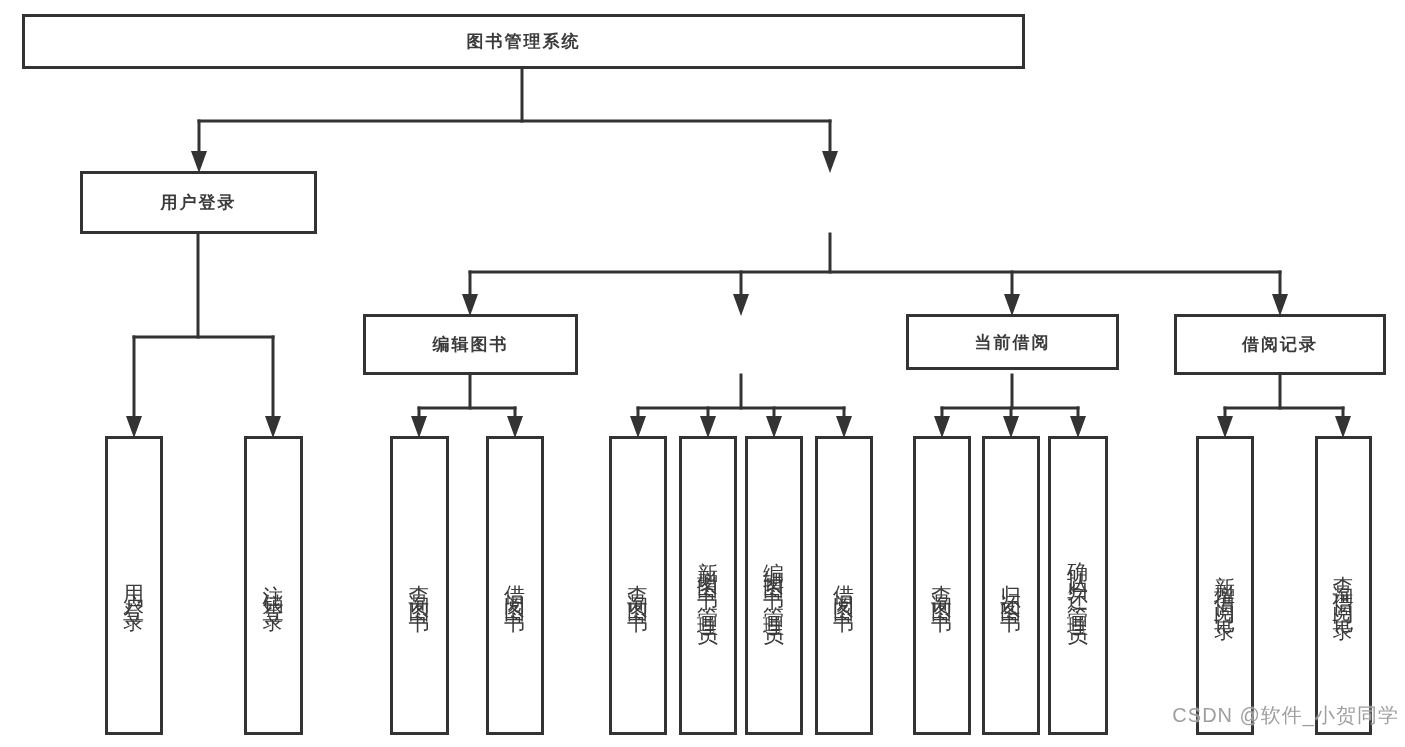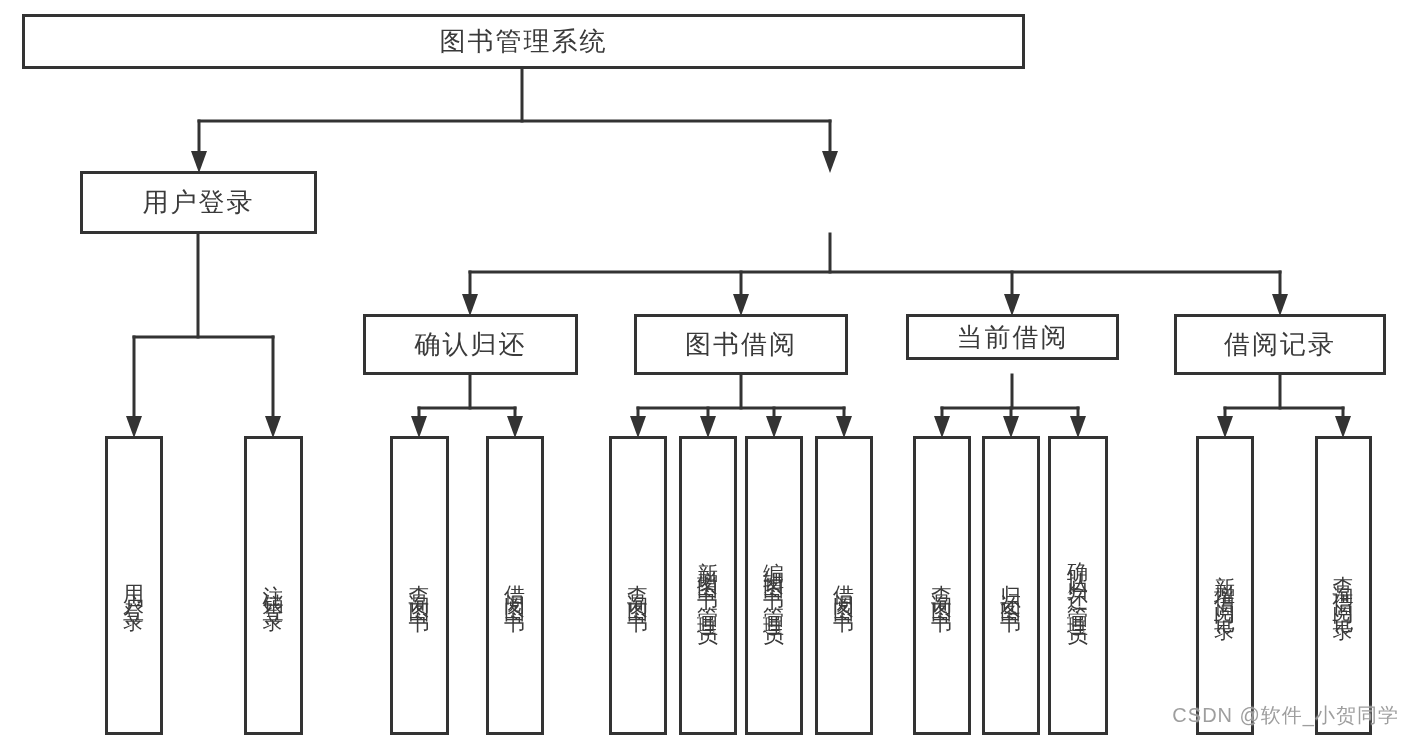--- a/index.html
+++ b/index.html
@@ -16,23 +16,24 @@
     box-sizing:border-box;
     border:3px solid #333333;
     background:#ffffff;
     color:#3a3a3a;
     display:flex;
     align-items:center;
     justify-content:center;
     text-align:center;
   }
   .hbox{
-    font-size:26px;
+    font-size:17px;
     letter-spacing:2px;
     white-space:nowrap;
+    font-weight:bold;
   }
   .vbox{
     writing-mode:vertical-rl;
     text-orientation:mixed;
     font-size:21px;
     letter-spacing:9px;
     line-height:1;
   }
   .watermark{
     position:absolute;
@@ -116,23 +117,22 @@
         <polygon points="1217,416 1233,416 1225,438" fill="#333333"></polygon>
         <line x1="1343" y1="408" x2="1343" y2="420" stroke="#333333" stroke-width="3" stroke-linecap="square"></line>
         <polygon points="1335,416 1351,416 1343,438" fill="#333333"></polygon>
       </g>
     </svg>
 
   <div class="box hbox" style="left:22px;top:14px;width:1003px;height:55px;">图书管理系统</div>
 
   <div class="box hbox" style="left:80px;top:171px;width:237px;height:63px;">用户登录</div>
 
-  <div class="box hbox" style="left:363px;top:314px;width:215px;height:61px;">确认归还</div>
-  <div class="box hbox" style="left:634px;top:314px;width:214px;height:61px;">图书借阅</div>
-  <div class="box hbox" style="left:906px;top:314px;width:213px;height:46px;">当前借阅</div>
+  <div class="box hbox" style="left:363px;top:314px;width:215px;height:61px;">编辑图书</div>
+  <div class="box hbox" style="left:906px;top:314px;width:213px;height:56px;">当前借阅</div>
   <div class="box hbox" style="left:1174px;top:314px;width:212px;height:61px;">借阅记录</div>
 
   <div class="box vbox" style="left:105px;top:436px;width:58px;height:299px;">用户登录</div>
   <div class="box vbox" style="left:244px;top:436px;width:59px;height:299px;">注销登录</div>
 
   <div class="box vbox" style="left:390px;top:436px;width:59px;height:299px;">查询图书</div>
   <div class="box vbox" style="left:486px;top:436px;width:58px;height:299px;">借阅图书</div>
 
   <div class="box vbox" style="left:609px;top:436px;width:58px;height:299px;">查询图书</div>
   <div class="box vbox" style="left:679px;top:436px;width:58px;height:299px;">新增图书（管理员）</div>

